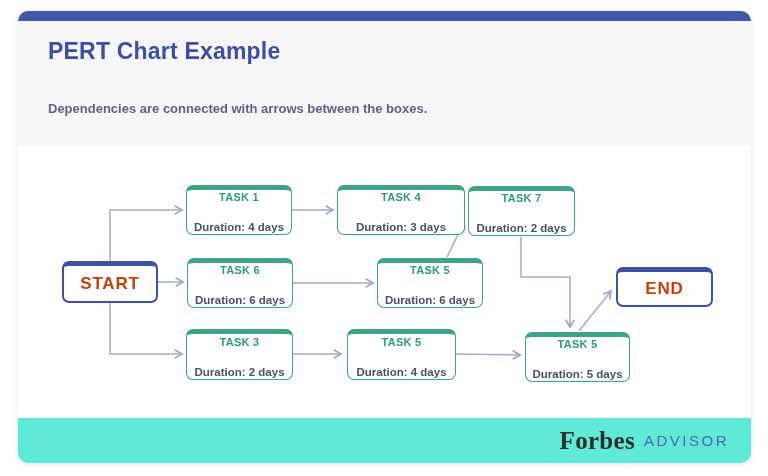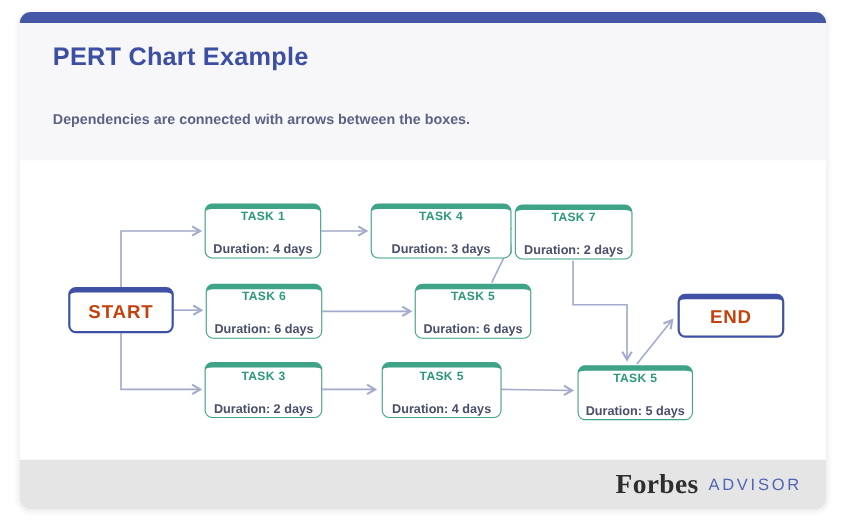--- a/index.html
+++ b/index.html
@@ -26,21 +26,21 @@
     margin:0 0 12px 0;
   }
   .subtitle{
     font-size:13px;font-weight:bold;color:#5C6285;line-height:21px;margin:0;
   }
   .chart-area{
     position:absolute;left:0;top:135px;width:100%;height:272px;background:#ffffff;
   }
   .footer{
     position:absolute;left:0;bottom:0;width:100%;height:45px;
-    background:#e5e5e5;border-radius:0 0 10px 10px;
+    background:#5eead4;border-radius:0 0 10px 10px;
     display:flex;align-items:center;justify-content:flex-end;
     box-sizing:border-box;padding-right:22px;
   }
   .forbes{
     font-family:"Liberation Serif","DejaVu Serif",serif;
     font-weight:bold;font-size:25px;color:#2E2E2E;letter-spacing:0.3px;
   }
   .advisor{
     font-size:15px;color:#5264B8;letter-spacing:2.5px;margin-left:9px;
     font-weight:normal;

